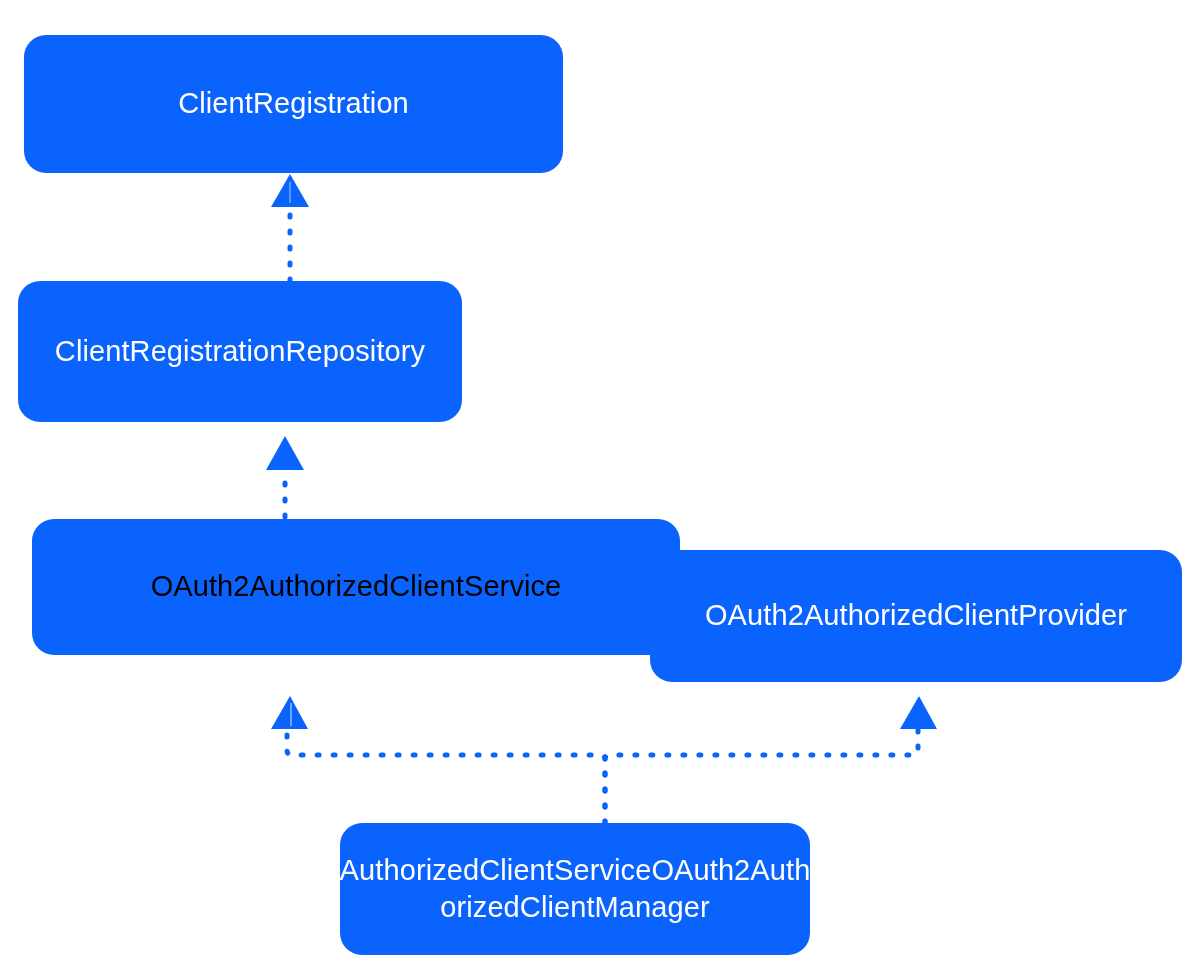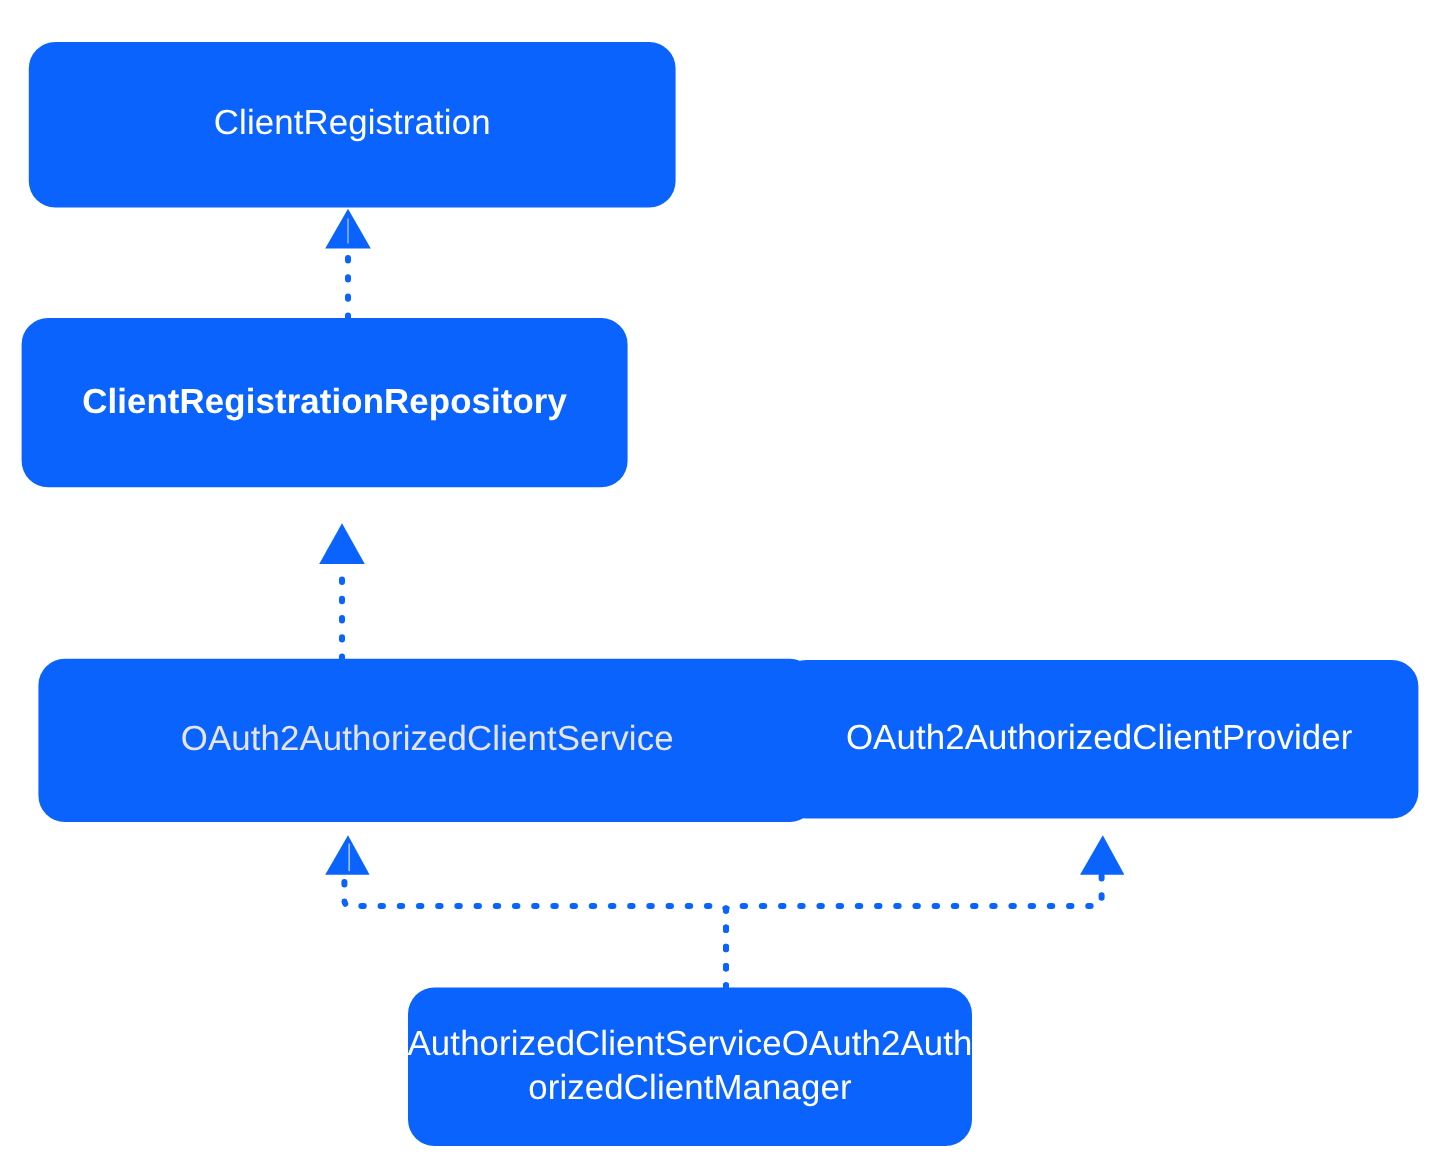--- a/index.html
+++ b/index.html
@@ -76,25 +76,25 @@
     <g>
       <path d="M 605 806 L 605 742 Q 605 738 610 738 L 913 738 Q 918 738 918 733 L 918 712" fill="none" stroke="#0B63FE" stroke-width="5" stroke-linecap="round" stroke-dasharray="2 14"></path>
       <polygon points="919,679 937,712 900,712" fill="#0B63FE"></polygon>
     </g>
   </svg>
 
   <div class="node" style="left: 24px; top: 18px; width: 539px; height: 138px; background: rgb(11, 99, 254); color: rgb(255, 255, 255);">
     <span class="node-label">ClientRegistration</span>
   </div>
 
-  <div class="node" style="left: 18px; top: 248px; width: 505px; height: 141px; background: rgb(11, 99, 254); color: rgb(255, 255, 255); font-weight: bold;">
+  <div class="node" style="left: 18px; top: 264px; width: 444px; height: 141px; background: rgb(11, 99, 254); color: rgb(255, 255, 255);">
     <span class="node-label">ClientRegistrationRepository</span>
   </div>
 
-  <div class="node" style="left: 32px; top: 532px; width: 648px; height: 136px; background: rgb(11, 99, 254); color: #e5e5e5;">
+  <div class="node" style="left: 32px; top: 502px; width: 648px; height: 136px; background: rgb(11, 99, 254); color: #000000;">
     <span class="node-label">OAuth2AuthorizedClientService</span>
   </div>
 
   <div class="node" style="left: 650px; top: 533px; width: 532px; height: 132px; background: rgb(11, 99, 254); color: rgb(255, 255, 255);">
     <span class="node-label">OAuth2AuthorizedClientProvider</span>
   </div>
 
   <div class="node node-2line" style="left: 340px; top: 806px; width: 535px; height: 132px; background: rgb(11, 99, 254); color: rgb(255, 255, 255); align-items: center;">
     <span class="node-label">AuthorizedClientServiceOAuth2Auth
 orizedClientManager</span>

